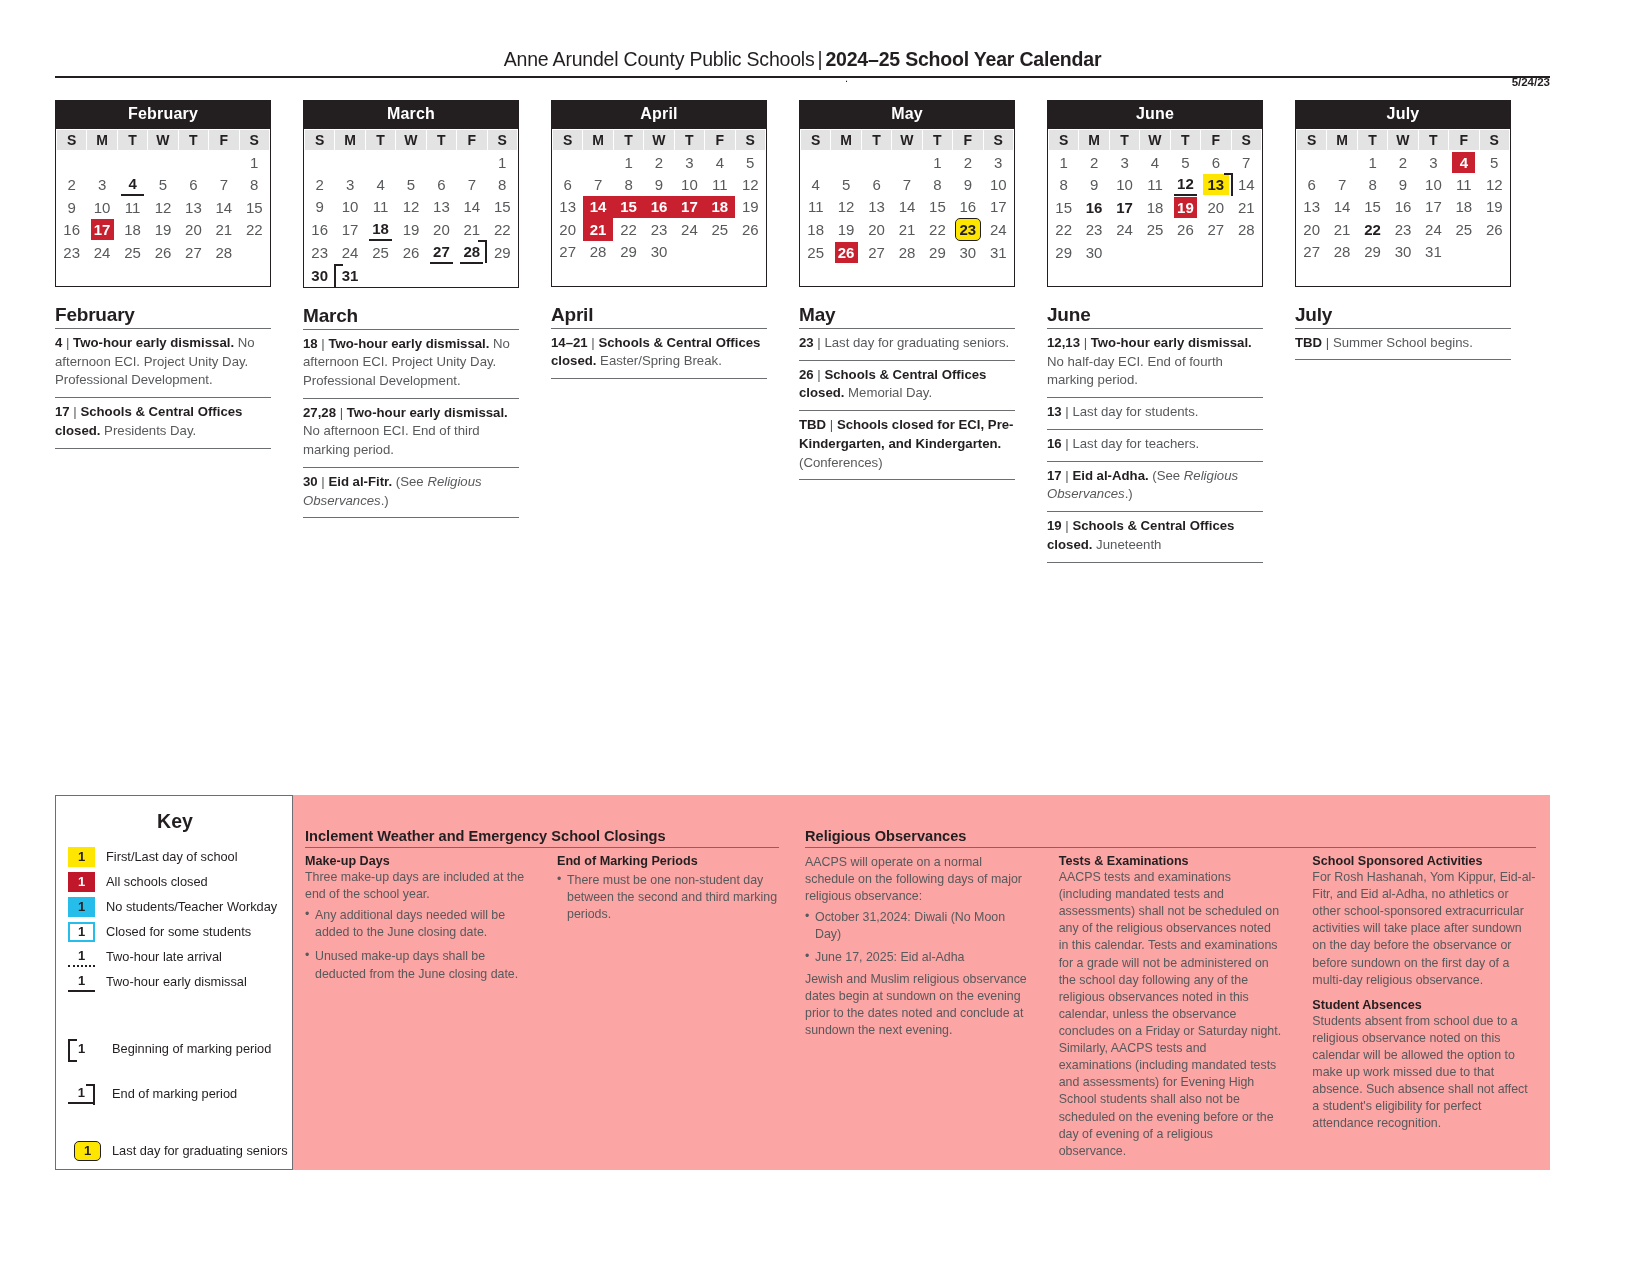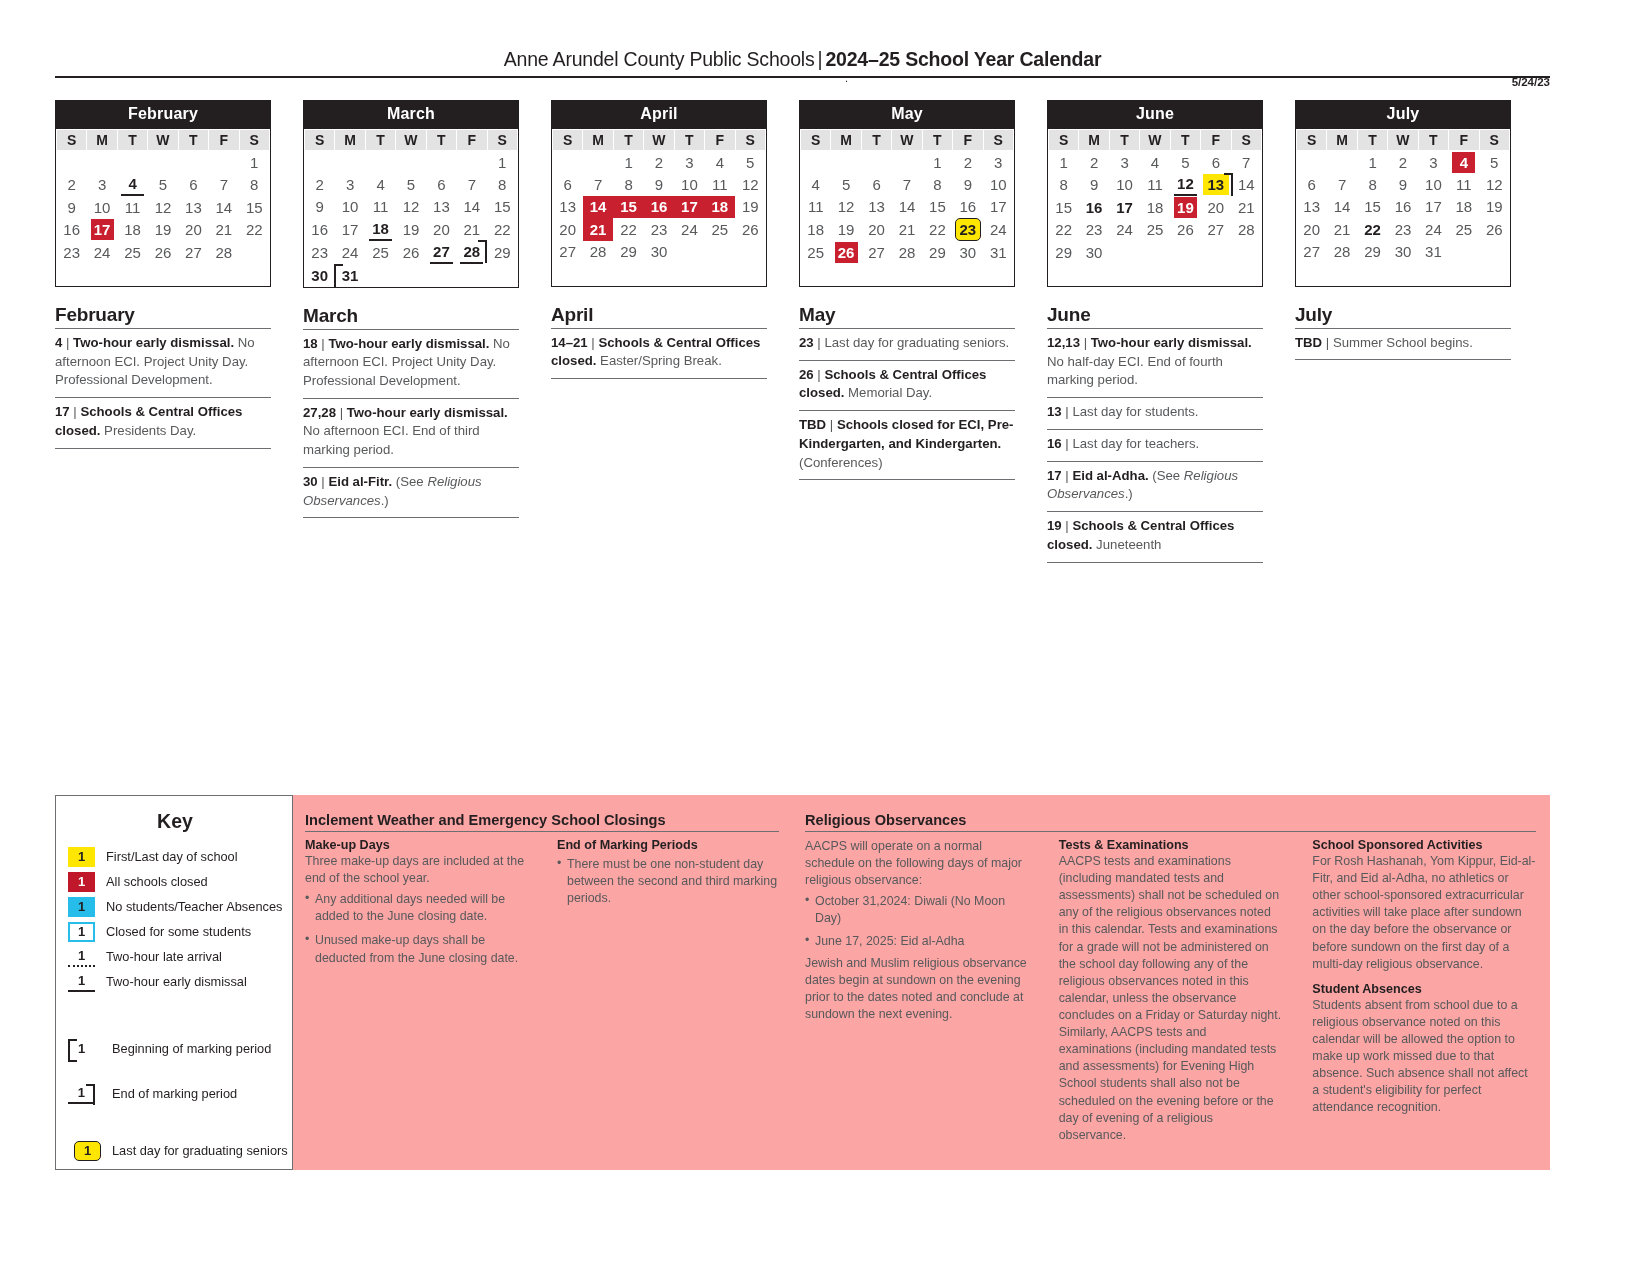--- a/index.html
+++ b/index.html
@@ -203,21 +203,21 @@
     border-top: 2.2px solid #231f20;
     border-right: 2.2px solid #231f20;
   }
   .key-row.spaced { margin-top: 20px; }
   .key-row.spaced .lbl { margin-left: 17px; }
   .key-last { margin-top: 32px; }
 
   
   .info-cols {
     position: absolute;
-    left: 238px; top: 0;
+    left: 238px; top: 16px;
     width: 1257px; height: 375px;
     padding: 17px 0 0 0;
     display: flex;
   }
   .info-group { padding: 0 14px 0 12px; }
   .g1 { width: 500px; }
   .g2 { width: 757px; }
   .info-head {
     font-size: 14.6px; font-weight: 700; color: #231f20;
     border-bottom: 1.5px solid #6d6e71;
@@ -744,21 +744,21 @@
           <div class="key-row">
             <div class="swatch sw-yellow">1</div>
             <div class="lbl">First/Last day of school</div>
           </div>
           <div class="key-row">
             <div class="swatch sw-red">1</div>
             <div class="lbl">All schools closed</div>
           </div>
           <div class="key-row">
             <div class="swatch sw-cyan">1</div>
-            <div class="lbl">No students/Teacher Absences</div>
+            <div class="lbl">No students/Teacher Workday</div>
           </div>
           <div class="key-row">
             <div class="swatch sw-cyanbd">1</div>
             <div class="lbl">Closed for some students</div>
           </div>
           <div class="key-row">
             <div class="swatch sw-dotted">1</div>
             <div class="lbl">Two-hour late arrival</div>
           </div>
           <div class="key-row">

